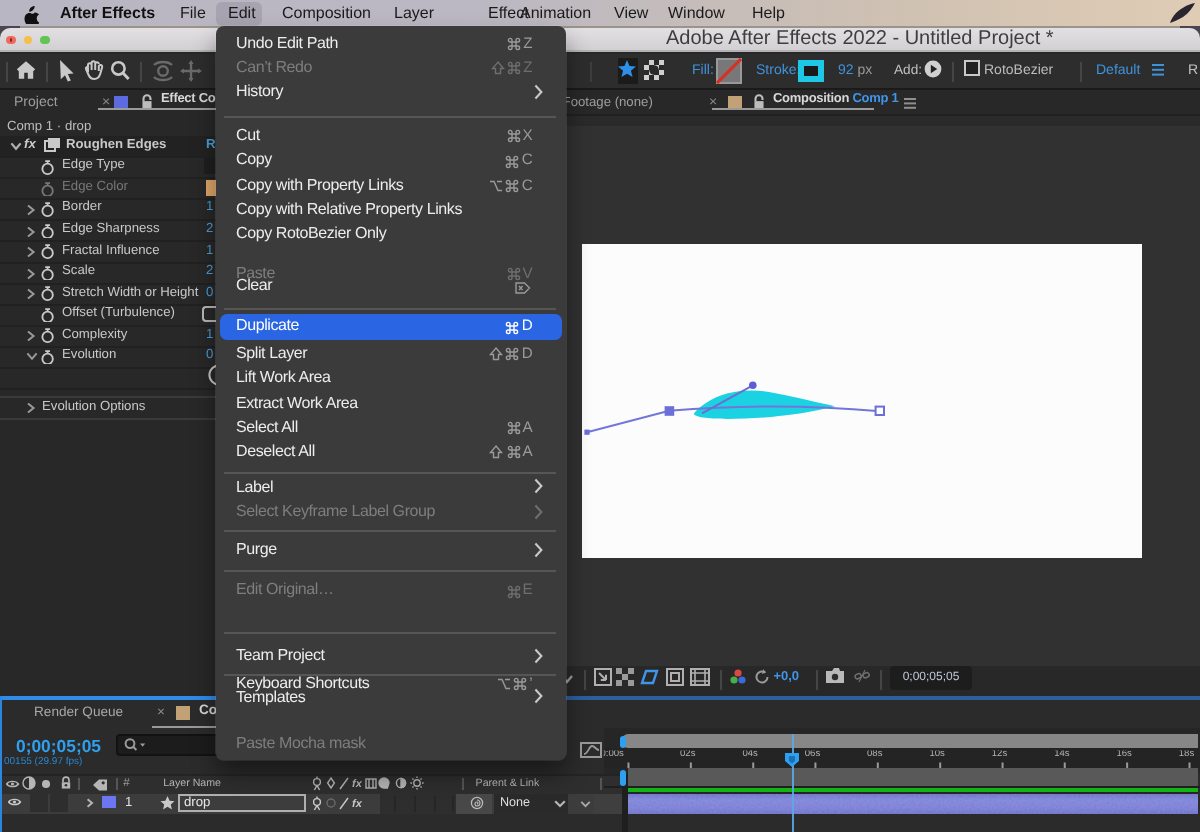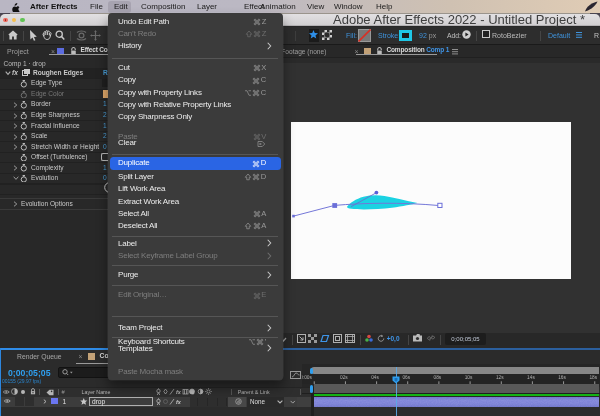--- a/index.html
+++ b/index.html
@@ -30,21 +30,21 @@
   </svg>
 
 <div class="ab" style="left:0;top:13px;width:600px;height:1px;background:#9a948c"></div>
 <div class="ab" style="left:0;top:13.4px;width:10px;height:8px;background:#4a4550"></div>
 <div class="ab" style="left:590px;top:13.4px;width:10px;height:8px;background:#4a4550"></div>
 <div class="ab" style="left:0;top:13.8px;width:600px;height:12.7px;background:linear-gradient(180deg,#e2e0e2,#d2d0d2);border-radius:5px 5px 0 0;border-bottom:1px solid #b4b2b4"></div>
 <div class="ab" style="left:3.4px;top:17.6px;width:4.6px;height:4.6px;border-radius:50%;background:#ee6a5f"></div>
 <div class="ab" style="left:4.9px;top:19.1px;width:1.6px;height:1.6px;border-radius:50%;background:#8c2b22"></div>
 <div class="ab" style="left:11.5px;top:17.6px;width:4.6px;height:4.6px;border-radius:50%;background:#f5bf4e"></div>
 <div class="ab" style="left:20.2px;top:17.6px;width:4.6px;height:4.6px;border-radius:50%;background:#61c454"></div>
-<div class="ab" style="left:333px;top:14.2px;width:140px;height:12px;line-height:12px;font-size:13px;color:#3e3e3e;white-space:nowrap">Adobe After Effects 2022 - Untitled Project *</div>
+<div class="ab" style="left:333px;top:14.2px;width:140px;height:12px;line-height:12px;font-size:10px;color:#3e3e3e;white-space:nowrap">Adobe After Effects 2022 - Untitled Project *</div>
 
 <div class="ab" id="aetoolbar" style="left:0;top:26.5px;width:600px;height:18px;background:#2d2d2d;border-bottom:1px solid #1a1a1a">
  <div class="ab" style="left:3px;top:4px;width:1px;height:10px;background:#454545"></div>
  <svg class="ic" style="left:8px;top:3.5px" width="10" height="10" viewBox="0 0 10 10">
       <path fill="#c9c9c9" d="M5 .6 9.6 4.6 8.6 5.6 8.6 9.4 5.9 9.4 5.9 6.4 4.1 6.4 4.1 9.4 1.4 9.4 1.4 5.6 .4 4.6z"></path>
     </svg>
  <div class="ab" style="left:23px;top:4px;width:1px;height:10px;background:#454545"></div>
  <svg class="ic" style="left:29px;top:3.5px" width="9" height="11" viewBox="0 0 9 11">
       <path fill="#c9c9c9" d="M1 0 7.8 6.8 4.9 7 6.4 10.2 4.9 10.8 3.5 7.6 1.4 9.6z"></path>
     </svg>
@@ -540,21 +540,21 @@
         </svg>X</span></div>
 <div class="mi" style="top:61.3px">Copy<span class="sc"><svg width="8" height="8" viewBox="0 0 16 16">
           <path fill="none" stroke="#9a9a9a" stroke-width="1.4" d="M6 6 H4.2 A1.8 1.8 0 1 1 6 4.2 V11.8 A1.8 1.8 0 1 1 4.2 10 H11.8 A1.8 1.8 0 1 1 10 11.8 V4.2 A1.8 1.8 0 1 1 11.8 6 Z"></path>
         </svg>C</span></div>
 <div class="mi" style="top:73.6px">Copy with Property Links<span class="sc"><svg width="8" height="8" viewBox="0 0 16 16">
           <path fill="none" stroke="#9a9a9a" stroke-width="1.4" d="M2 3.5 H6 L10 12.5 H14 M9 3.5 H14"></path>
         </svg><svg width="8" height="8" viewBox="0 0 16 16">
           <path fill="none" stroke="#9a9a9a" stroke-width="1.4" d="M6 6 H4.2 A1.8 1.8 0 1 1 6 4.2 V11.8 A1.8 1.8 0 1 1 4.2 10 H11.8 A1.8 1.8 0 1 1 10 11.8 V4.2 A1.8 1.8 0 1 1 11.8 6 Z"></path>
         </svg>C</span></div>
 <div class="mi" style="top:85.9px">Copy with Relative Property Links</div>
-<div class="mi" style="top:98.2px">Copy Sharpness Only</div>
+<div class="mi" style="top:98.2px">Copy RotoBezier Only</div>
 <div class="mi gr" style="top:118px">Paste<span class="sc"><svg width="8" height="8" viewBox="0 0 16 16">
           <path fill="none" stroke="#6e6e6e" stroke-width="1.4" d="M6 6 H4.2 A1.8 1.8 0 1 1 6 4.2 V11.8 A1.8 1.8 0 1 1 4.2 10 H11.8 A1.8 1.8 0 1 1 10 11.8 V4.2 A1.8 1.8 0 1 1 11.8 6 Z"></path>
         </svg>V</span></div>
 <div class="mi" style="top:124.2px">Clear<span class="sc">
         <svg width="9" height="8" viewBox="0 0 18 16">
           <path fill="none" stroke="#9a9a9a" stroke-width="1.4" d="M2 3 H10.5 L15.5 8 L10.5 13 H2z M5 6 L8.5 10 M8.5 6 L5 10"></path>
         </svg>
       </span></div>
 <div class="sep" style="top:140.8px"></div>
 <div class="ab" style="left:2px;top:144.2px;width:171px;height:12.6px;background:#2a65e4;border-radius:3.5px"></div>

